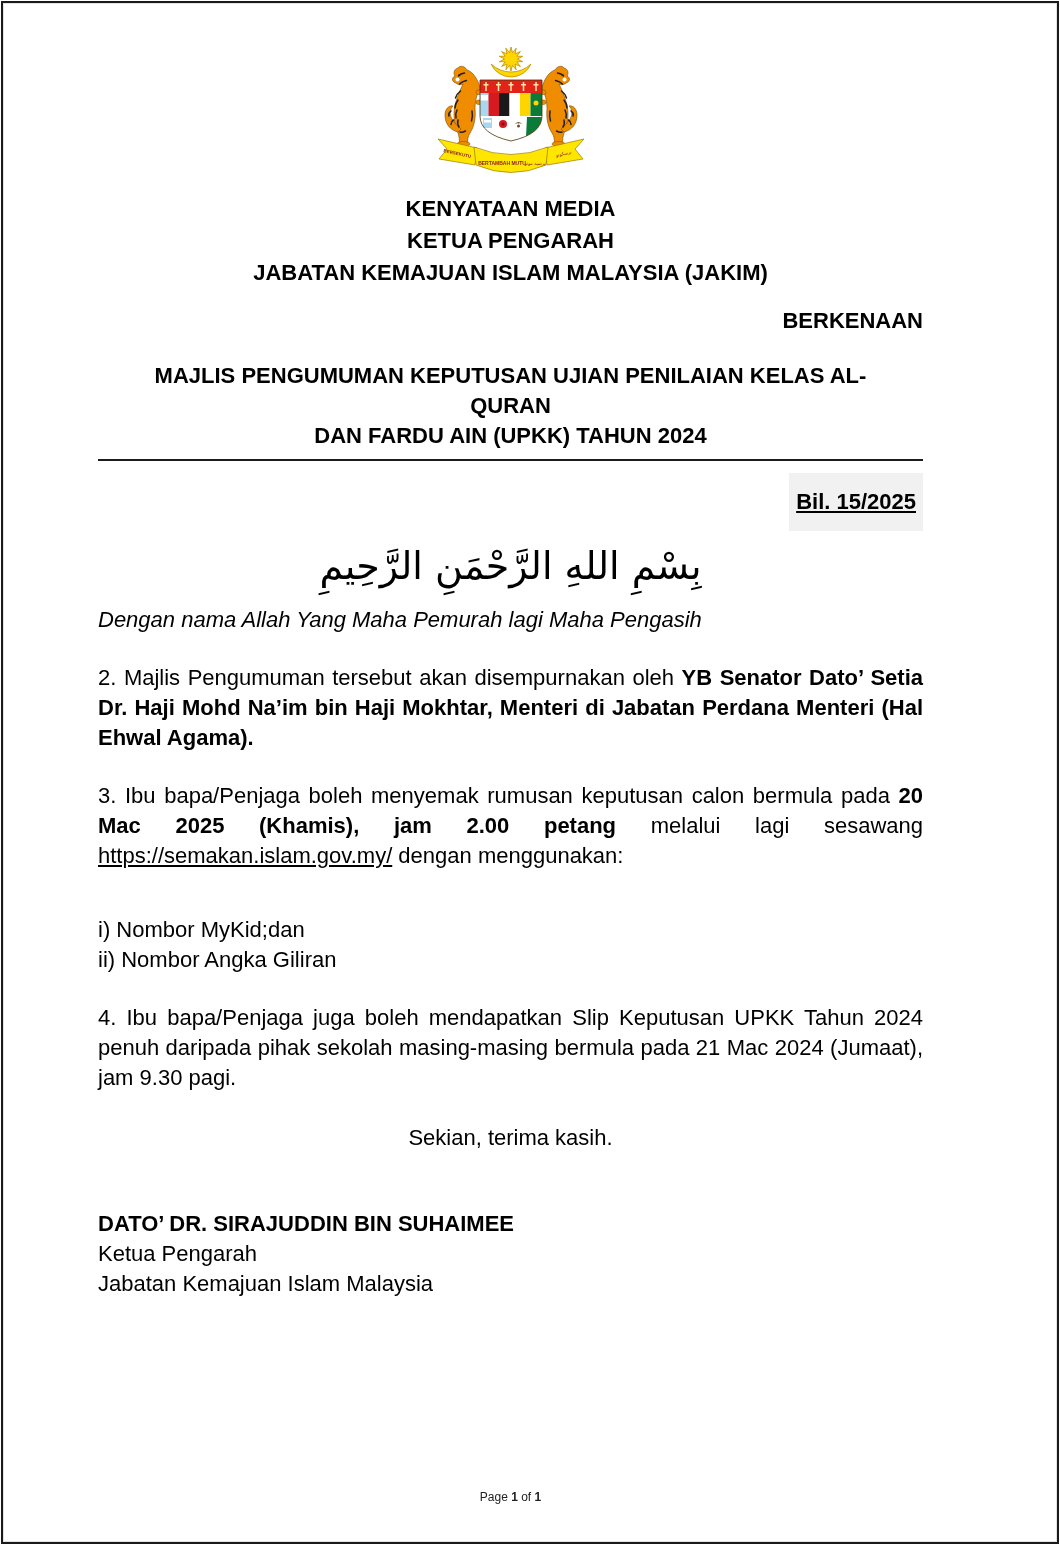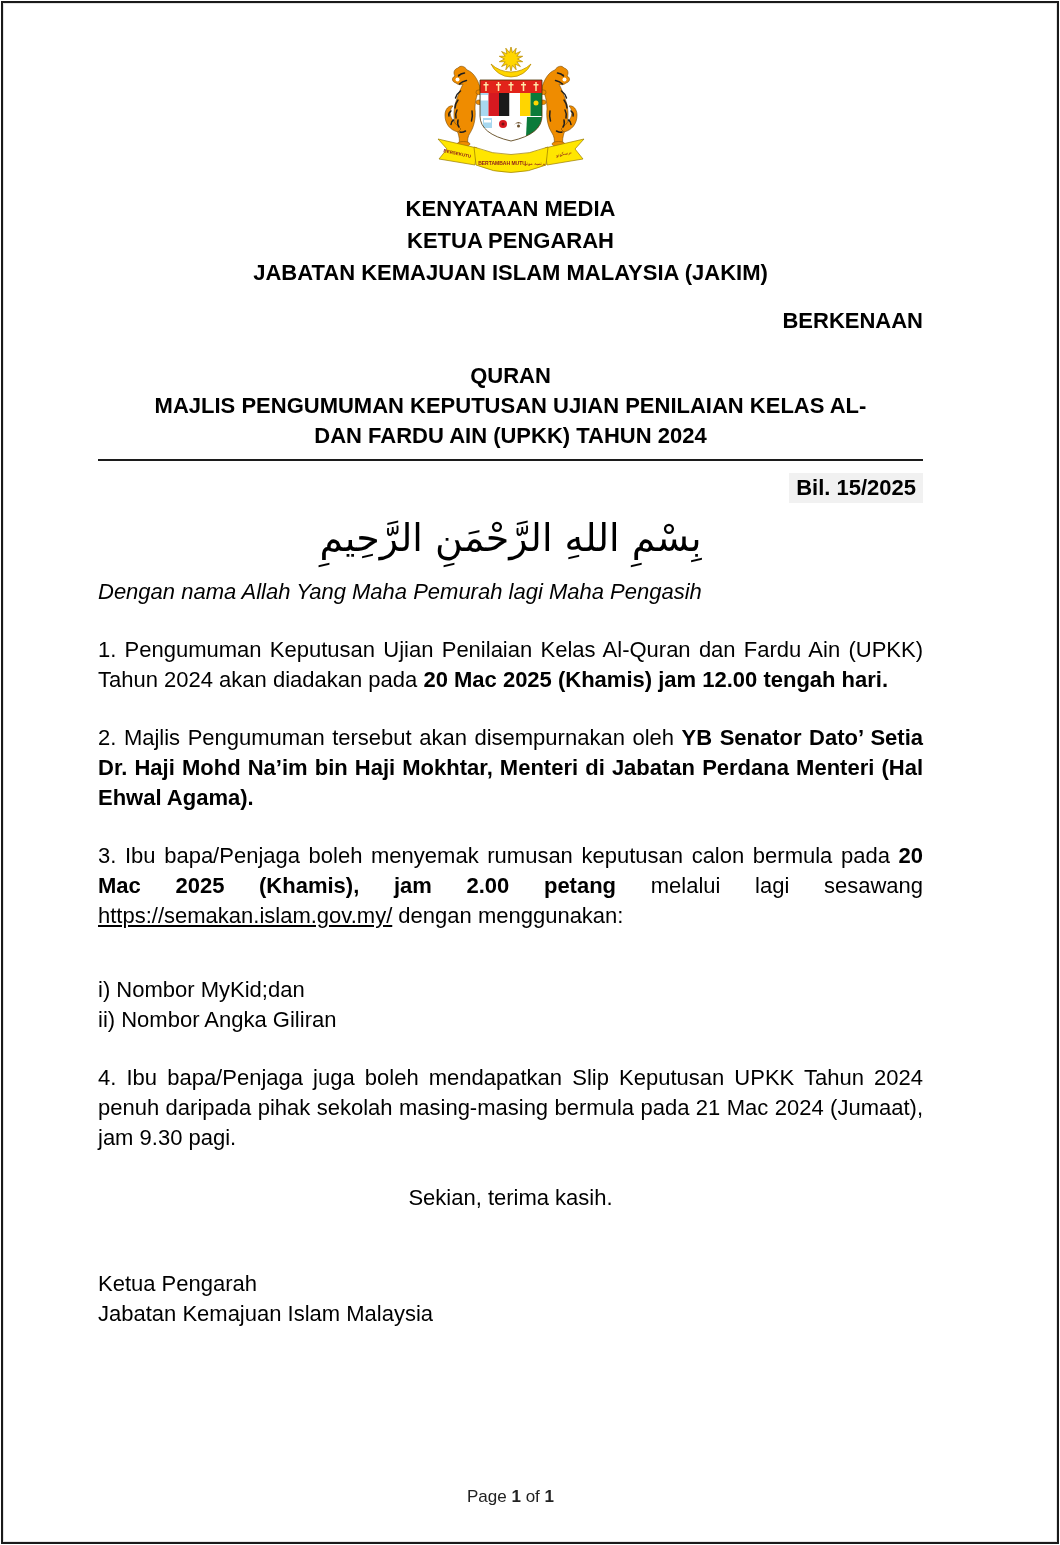--- a/index.html
+++ b/index.html
@@ -7,33 +7,33 @@
   .page{position:absolute;inset:1px;border:2px solid #1a1a1a;box-shadow:inset 0 0 0 1px #e3e3e3;background:#fff;}
   .content{position:absolute;left:95px;top:0;width:825px;color:#000;
            font-family:"Liberation Sans",sans-serif;font-size:22px;line-height:30px;}
   .crest{margin:38px auto 0;width:190px;}
   .crest svg{display:block;width:190px;height:140px;}
   .header{margin-top:12px;text-align:center;font-weight:bold;line-height:32px;}
   .subject{margin-top:16px;text-align:right;font-weight:bold;line-height:32px;}
   .title{margin-top:24px;text-align:center;font-weight:bold;line-height:30px;}
   .hline{border:0;border-top:2px solid #1c1c1c;margin:8px 0 0 0;}
   .bil-row{margin-top:12px;text-align:right;font-weight:bold;}
-  .bil-badge{background:#f1f1f1;padding:0 7px;display:inline-block;}
+  .bil-badge{background:#f1f1f1;padding:14px 7px;display:inline-block;text-decoration:underline;}
   .bismillah{margin-top:4px;text-align:center;font-family:"DejaVu Sans",sans-serif;
              font-size:38px;line-height:62px;}
   .trans{margin-top:8px;font-style:italic;}
   .para{margin-top:28px;text-align:justify;}
   .b{font-weight:bold;}
   .u{text-decoration:underline;}
   .list{margin-top:44px;}
   .closing{margin-top:30px;text-align:center;}
   .sig{margin-top:56px;}
   .sig-name{font-weight:bold;}
   .footer{position:absolute;left:95px;width:825px;bottom:34px;text-align:center;
-          font-family:"Liberation Sans",sans-serif;font-size:17px;line-height:22px;color:#222;}
+          font-family:"Liberation Sans",sans-serif;font-size:12px;line-height:22px;color:#222;}
 </style>
 </head>
 <body>
 
 <div class="page">
   <div class="content">
 
     <div class="crest">
       <svg viewBox="0 0 380 280" xmlns="http://www.w3.org/2000/svg">
         <defs>
@@ -123,46 +123,46 @@
 
     <div class="header">
       <div>KENYATAAN MEDIA</div>
       <div>KETUA PENGARAH</div>
       <div>JABATAN KEMAJUAN ISLAM MALAYSIA (JAKIM)</div>
     </div>
 
     <div class="subject">BERKENAAN</div>
 
     <div class="title">
+      <div>MAJLIS PENGUMUMAN KEPUTUSAN UJIAN PENILAIAN KELAS AL-</div>
       <div>QURAN</div>
-      <div>MAJLIS PENGUMUMAN KEPUTUSAN UJIAN PENILAIAN KELAS AL-</div>
       <div>DAN FARDU AIN (UPKK) TAHUN 2024</div>
     </div>
     <hr class="hline">
 
     <div class="bil-row">
       <span class="bil-badge">Bil. 15/2025</span>
     </div>
 
     <div class="bismillah">بِسْمِ اللهِ الرَّحْمَنِ الرَّحِيمِ</div>
     <div class="trans">Dengan nama Allah Yang Maha Pemurah lagi Maha Pengasih</div>
 
-    <p class="para"><span>1. Pengumuman Keputusan Ujian Penilaian Kelas Al-Quran dan Fardu Ain (UPKK) Tahun 2024 akan diadakan pada </span><span class="b">20 Mac 2025 (Khamis) jam 12.00 tengah hari.</span></p>
     <p class="para"><span>2. Majlis Pengumuman tersebut akan disempurnakan oleh </span><span class="b">YB Senator Dato’ Setia Dr. Haji Mohd Na’im bin Haji Mokhtar, Menteri di Jabatan Perdana Menteri (Hal Ehwal Agama).</span></p>
     <p class="para"><span>3. Ibu bapa/Penjaga boleh menyemak rumusan keputusan calon bermula pada </span><span class="b">20 Mac 2025 (Khamis), jam 2.00 petang</span><span> melalui lagi sesawang </span><span class="u">https://semakan.islam.gov.my/</span><span> dengan menggunakan:</span></p>
 
     <div class="list">
       <div>i) Nombor MyKid;dan</div>
       <div>ii) Nombor Angka Giliran</div>
     </div>
 
     <p class="para"><span>4. Ibu bapa/Penjaga juga boleh mendapatkan Slip Keputusan UPKK Tahun 2024 penuh daripada pihak sekolah masing-masing bermula pada 21 Mac 2024 (Jumaat), jam 9.30 pagi.</span></p>
 
     <div class="closing">Sekian, terima kasih.</div>
 
     <div class="sig">
+      <div class="sig-name">DATO’ DR. SIRAJUDDIN BIN SUHAIMEE</div>
       <div>Ketua Pengarah</div>
       <div>Jabatan Kemajuan Islam Malaysia</div>
     </div>
   </div>
 
   <div class="footer"><span>Page </span><span class="b">1</span><span> of </span><span class="b">1</span></div>
 </div>
 
 </body></html>

